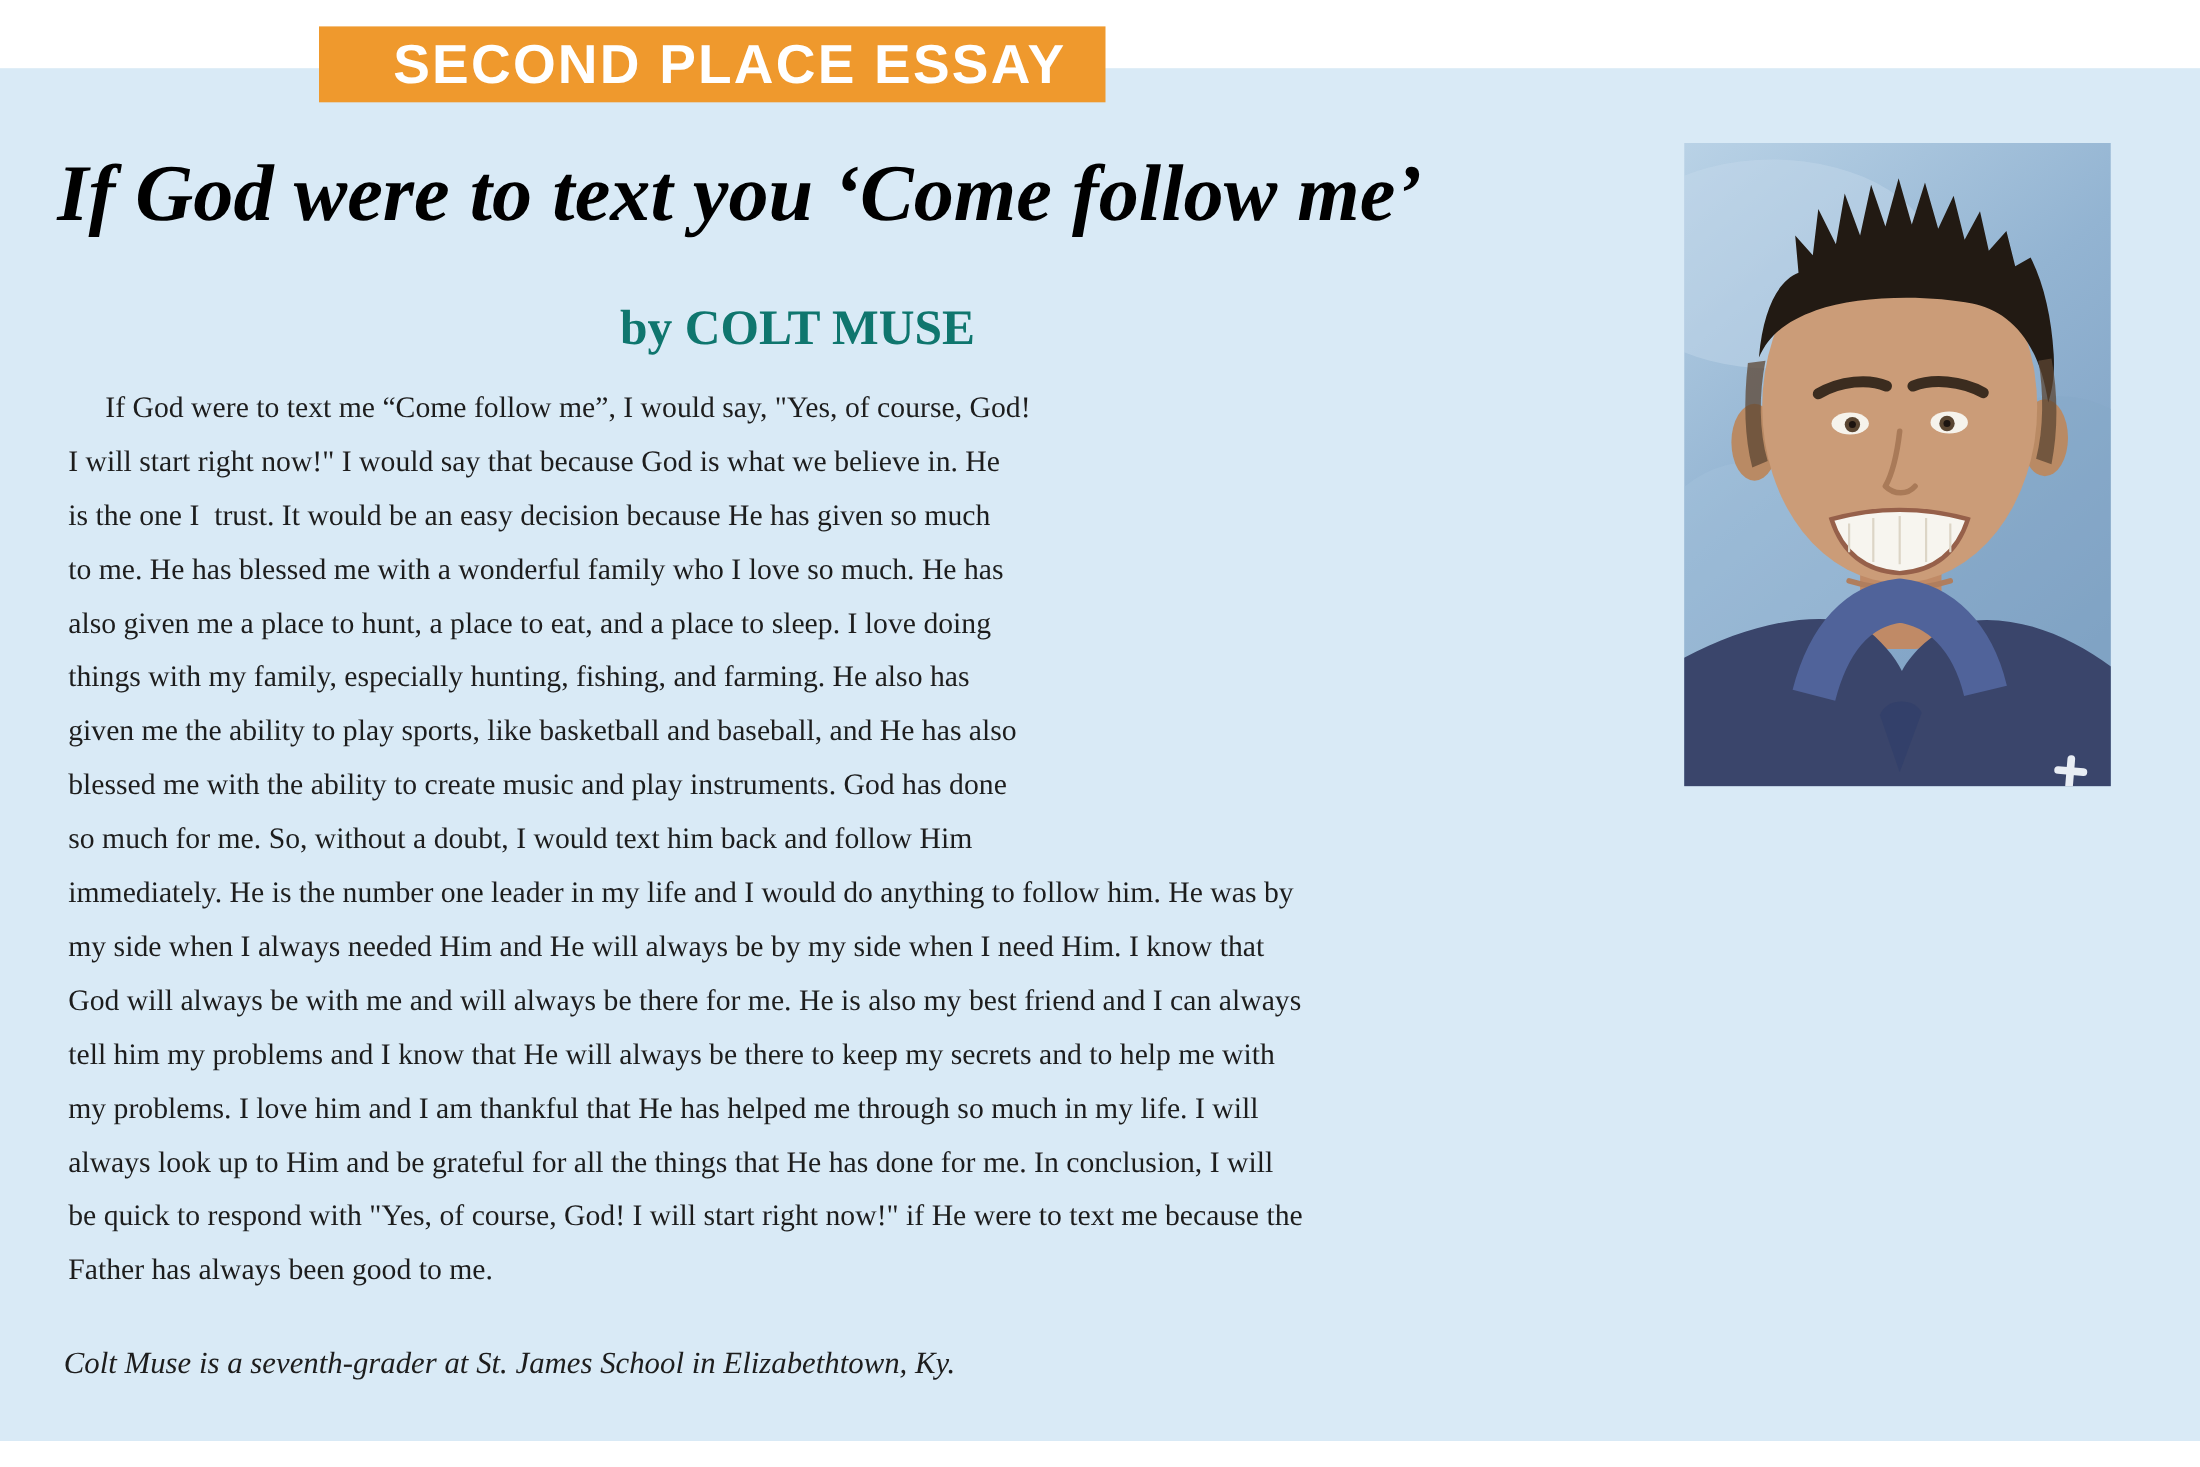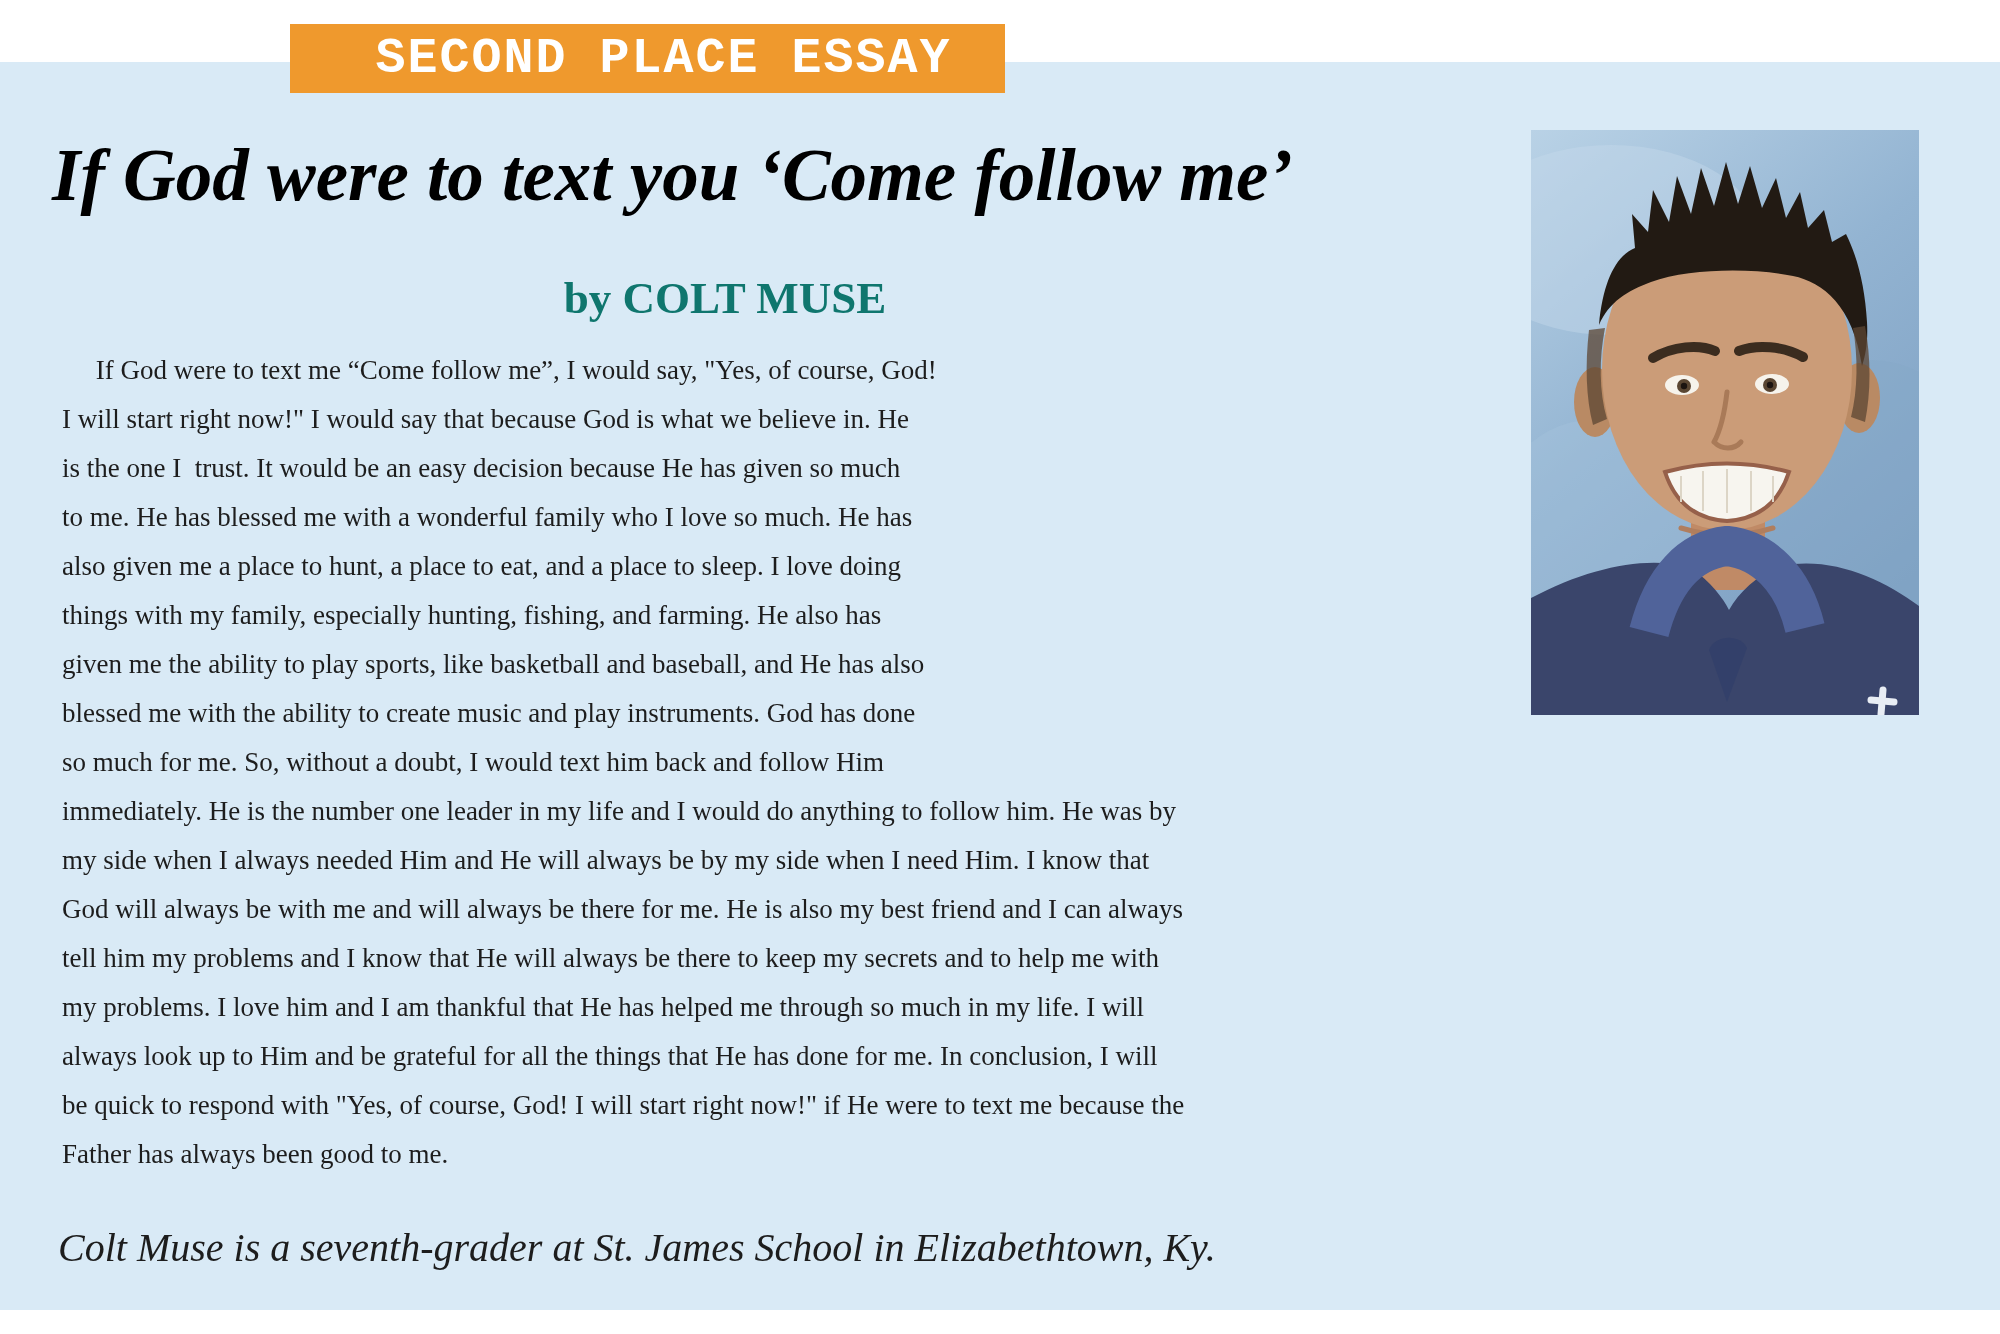--- a/index.html
+++ b/index.html
@@ -25,21 +25,21 @@
     background: #EF992D;
     text-align: center;
   }
   .banner-label {
     display: block;
     line-height: 69px;
     font-size: 50px;
     font-weight: bold;
     letter-spacing: 2px;
     color: #ffffff;
-    font-family: Liberation Mono, monospace;
+    font-family: Liberation Sans, sans-serif;
     padding-left: 32px;
   }
   .title {
     position: absolute;
     left: 52px; top: 134px;
     width: 1460px;
     font-size: 73px;
     font-style: italic;
     font-weight: bold;
     color: #000000;
@@ -63,21 +63,21 @@
     font-size: 27px;
     line-height: 49px;
     color: #1D1D1D;
     white-space: pre-wrap;
     font-family: "Liberation Serif", serif;
   }
   .footer-note {
     position: absolute;
     left: 58px; top: 1224px;
     width: 1400px;
-    font-size: 40px;
+    font-size: 28px;
     font-style: italic;
     color: #1D1D1D;
     font-family: "Liberation Serif", serif;
   }
   .photo {
     position: absolute;
     left: 1531px; top: 130px;
     width: 388px; height: 585px;
     overflow: hidden;
   }

